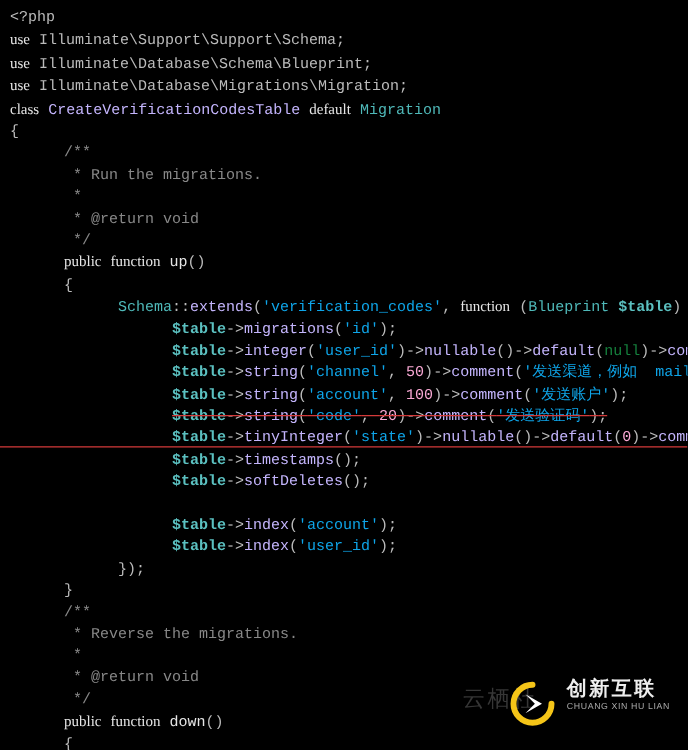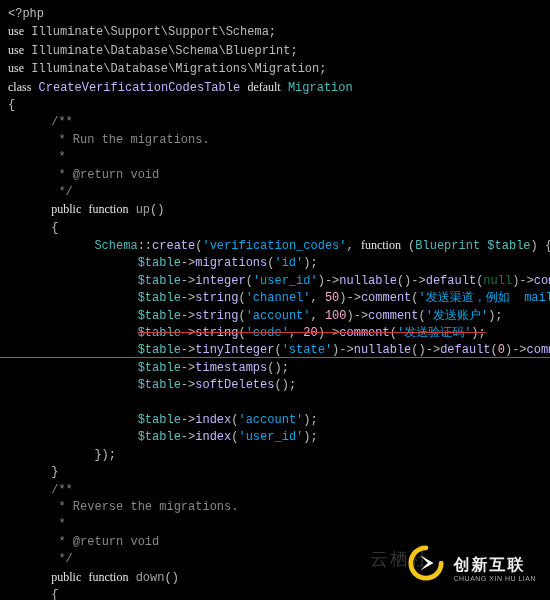--- a/index.html
+++ b/index.html
@@ -15,24 +15,24 @@
     overflow: hidden;
     position: relative;
   }
   pre {
     margin: 0;
     padding: 6px 8px;
     white-space: pre;
     font-family: inherit;
   }
   .k-blue { color: #e5e5e5; font-family: Liberation Serif, serif; }
-  .k-green { color: #a3a3a3; }
+  .k-green { color: #e5e5e5; }
   .k-olive { color: #c4b5fd; }
   .k-teal { color: #4fb9b9; margin-top: 36px; }
-  .k-cyan { color: #5bc0c0; }
+  .k-cyan { color: #5bc0c0; font-weight: bold; }
   .k-red { color: #0ea5e9; }
   .k-num { color: #f9a8d4; }
   .k-null { color: #15803d; }
   .k-gray { color: #bbbbbb; }
   .k-dim { color: #888888; }
   .red-line {
     position: absolute;
     left: 0;
     right: 0;
     top: 357px;
@@ -43,21 +43,21 @@
   .struck {
     text-decoration: line-through;
     text-decoration-color: #d43a3a;
     text-decoration-thickness: 1px;
   }
   .logo {
     position: absolute;
     right: 14px;
     bottom: 18px;
     display: flex;
-    align-items: flex-end;
+    align-items: flex-start;
     gap: 8px;
     pointer-events: none;
   }
   .watermark {
     position: absolute;
     right: 120px;
     bottom: 28px;
     color: #5a5a5a;
     font-family: "Microsoft YaHei", sans-serif;
     font-size: 18px;
@@ -84,21 +84,21 @@
 <span class="k-blue">use</span> <span class="k-gray">Illuminate\Database\Migrations\Migration;</span>
 <span class="k-blue">class</span> <span class="k-olive">CreateVerificationCodesTable</span> <span class="k-blue">default</span> <span class="k-teal">Migration</span>
 <span class="k-gray">{</span>
       <span class="k-dim">/**</span>
       <span class="k-dim"> * Run the migrations.</span>
       <span class="k-dim"> *</span>
       <span class="k-dim"> * @return void</span>
       <span class="k-dim"> */</span>
       <span class="k-blue">public</span> <span class="k-blue">function</span> <span class="k-green">up</span><span class="k-gray">()</span>
       <span class="k-gray">{</span>
-            <span class="k-teal">Schema</span><span class="k-gray">::</span><span class="k-olive">create</span><span class="k-gray">(</span><span class="k-red">'verification_codes'</span><span class="k-gray">, </span><span class="k-blue">function</span> <span class="k-gray">(</span><span class="k-teal">Blueprint</span> <span class="k-cyan">$table</span><span class="k-gray">) {</span>
+            <span class="k-teal">Schema</span><span class="k-gray">::</span><span class="k-olive">extends</span><span class="k-gray">(</span><span class="k-red">'verification_codes'</span><span class="k-gray">, </span><span class="k-blue">function</span> <span class="k-gray">(</span><span class="k-teal">Blueprint</span> <span class="k-cyan">$table</span><span class="k-gray">) {</span>
                   <span class="k-cyan">$table</span><span class="k-gray">-&gt;</span><span class="k-olive">migrations</span><span class="k-gray">(</span><span class="k-red">'id'</span><span class="k-gray">)</span><span class="k-gray">;</span>
                   <span class="k-cyan">$table</span><span class="k-gray">-&gt;</span><span class="k-olive">integer</span><span class="k-gray">(</span><span class="k-red">'user_id'</span><span class="k-gray">)</span><span class="k-gray">-&gt;</span><span class="k-olive">nullable</span><span class="k-gray">()</span><span class="k-gray">-&gt;</span><span class="k-olive">default</span><span class="k-gray">(</span><span class="k-null">null</span><span class="k-gray">)</span><span class="k-gray">-&gt;</span><span class="k-olive">comment</span>
                   <span class="k-cyan">$table</span><span class="k-gray">-&gt;</span><span class="k-olive">string</span><span class="k-gray">(</span><span class="k-red">'channel'</span><span class="k-gray">, </span><span class="k-num">50</span><span class="k-gray">)</span><span class="k-gray">-&gt;</span><span class="k-olive">comment</span><span class="k-gray">(</span><span class="k-red">'发送渠道，例如  mail, sms'</span>
                   <span class="k-cyan">$table</span><span class="k-gray">-&gt;</span><span class="k-olive">string</span><span class="k-gray">(</span><span class="k-red">'account'</span><span class="k-gray">, </span><span class="k-num">100</span><span class="k-gray">)</span><span class="k-gray">-&gt;</span><span class="k-olive">comment</span><span class="k-gray">(</span><span class="k-red">'发送账户'</span><span class="k-gray">)</span><span class="k-gray">;</span>
                   <span class="struck"><span class="k-cyan">$table</span><span class="k-gray">-&gt;</span><span class="k-olive">string</span><span class="k-gray">(</span><span class="k-red">'code'</span><span class="k-gray">, </span><span class="k-num">20</span><span class="k-gray">)</span><span class="k-gray">-&gt;</span><span class="k-olive">comment</span><span class="k-gray">(</span><span class="k-red">'发送验证码'</span><span class="k-gray">)</span><span class="k-gray">;</span></span>
                   <span class="k-cyan">$table</span><span class="k-gray">-&gt;</span><span class="k-olive">tinyInteger</span><span class="k-gray">(</span><span class="k-red">'state'</span><span class="k-gray">)</span><span class="k-gray">-&gt;</span><span class="k-olive">nullable</span><span class="k-gray">()</span><span class="k-gray">-&gt;</span><span class="k-olive">default</span><span class="k-gray">(</span><span class="k-num">0</span><span class="k-gray">)</span><span class="k-gray">-&gt;</span><span class="k-olive">comment</span>
                   <span class="k-cyan">$table</span><span class="k-gray">-&gt;</span><span class="k-olive">timestamps</span><span class="k-gray">()</span><span class="k-gray">;</span>
                   <span class="k-cyan">$table</span><span class="k-gray">-&gt;</span><span class="k-olive">softDeletes</span><span class="k-gray">()</span><span class="k-gray">;</span>
 
                   <span class="k-cyan">$table</span><span class="k-gray">-&gt;</span><span class="k-olive">index</span><span class="k-gray">(</span><span class="k-red">'account'</span><span class="k-gray">)</span><span class="k-gray">;</span>

